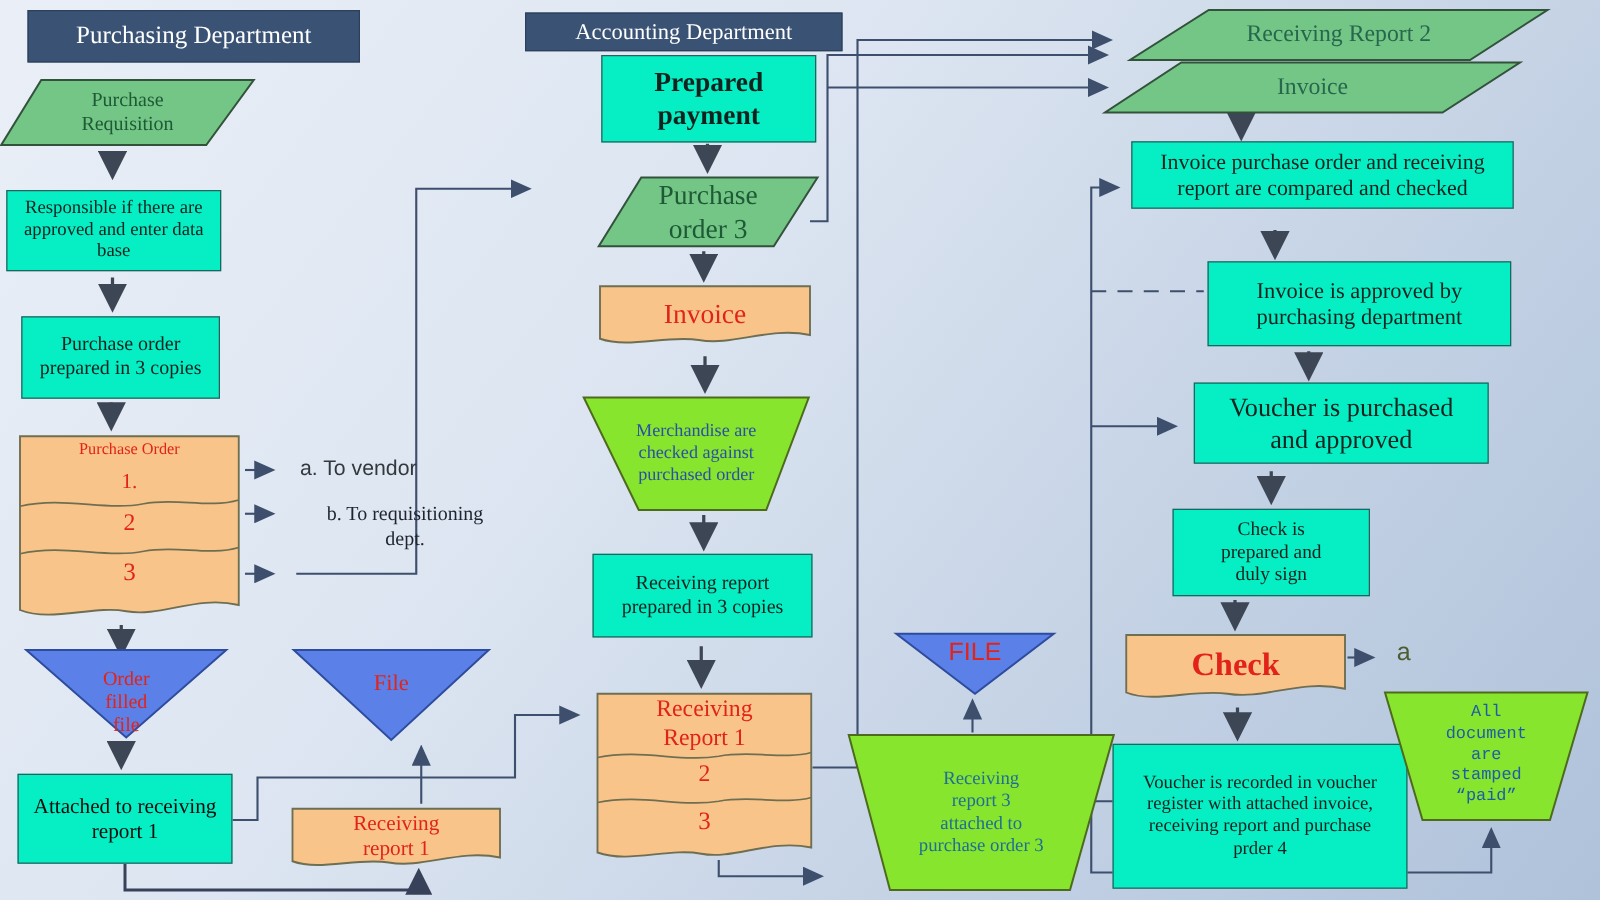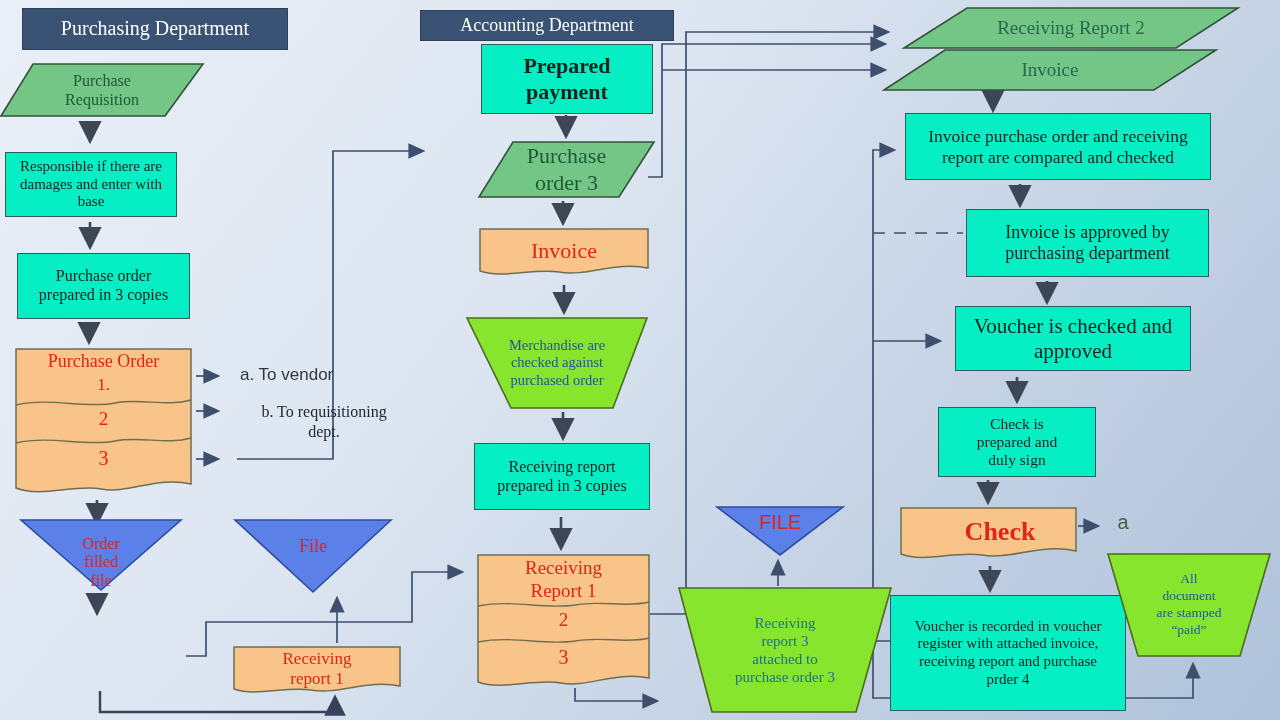--- a/index.html
+++ b/index.html
@@ -89,34 +89,34 @@
   <div class="shape" style="left:0px;top:63px;width:204px;height:54px;">
     <svg width="204" height="54">
         <polygon points="33,1 203,1 165,53 1,53" fill="#74C687" stroke="#33523B" stroke-width="1.6"></polygon>
       </svg>
     <div class="lbl" style="color:#1E5A35;font-size:16px;">
         <span style="width:120px;">Purchase Requisition</span>
       </div>
   </div>
 
   <div class="box cyan" style="left:5px;top:152px;width:172px;height:65px;font-size:15px;">
-    <span style="width:160px;">Responsible if there are damages and enter with base</span>
-  </div>
-
-  <div class="box cyan" style="left:17px;top:253px;width:173px;height:66px;font-size:16px;">
+    <span style="width:160px;">Responsible if there are approved and enter data base</span>
+  </div>
+
+  <div class="box cyan" style="left:17px;top:253px;width:159px;height:66px;font-size:16px;">
     <span style="width:130px;">Purchase order prepared in 3 copies</span>
   </div>
 
   <div class="shape" style="left:15px;top:348px;width:177px;height:150px;">
     <svg width="177" height="150">
       <path d="M1,1 L176,1 L176,136 C142,128 114,146 86,141 C60,136 26,150 1,140 Z" fill="#F9C489" stroke="#6E6E52" stroke-width="1.5"></path>
       <path d="M1,57 C36,49 70,61 100,55 C126,50 152,59 176,52" fill="none" stroke="#6E6E52" stroke-width="1.4"></path>
       <path d="M1,95 C36,87 70,99 100,93 C126,88 152,97 176,90" fill="none" stroke="#6E6E52" stroke-width="1.4"></path>
     </svg>
-    <div class="row red" style="top:3px;font-size:18px;">Purchase Order</div>
+    <div class="row red" style="top:3px;font-size:13px;">Purchase Order</div>
     <div class="row red" style="top:27px;font-size:17px;">1.</div>
     <div class="row red" style="top:60px;font-size:19px;">2</div>
     <div class="row red" style="top:99px;font-size:20px;">3</div>
   </div>
 
   <div class="note sans" style="left:240px;top:364px;width:170px;font-size:17px;color:#33383D;text-align:left;">
     <span>a. To vendor</span>
   </div>
   <div class="note" style="left:236px;top:402px;width:176px;font-size:16px;color:#1E2430;">
     <span style="display:block;">b. To requisitioning</span>
@@ -125,20 +125,23 @@
 
   <div class="shape" style="left:20px;top:519px;width:162px;height:72px;">
     <svg width="162" height="72">
         <polygon points="1,1 161,1 81,71" fill="#5B80E8" stroke="#2E4C9E" stroke-width="1.6"></polygon>
       </svg>
     <div class="lbl red" style="align-items:flex-start;padding-top:16px;font-size:16px;line-height:1.15;">
       <span style="width:58px;">Order filled file</span>
     </div>
   </div>
 
+  <div class="box cyan" style="left:14px;top:619px;width:172px;height:72px;font-size:17px;color:#0C0C0C;">
+    <span style="width:150px;">Attached to receiving report 1</span>
+  </div>
 
   <div class="shape" style="left:234px;top:519px;width:158px;height:74px;">
     <svg width="158" height="74">
         <polygon points="1,1 157,1 79,73" fill="#5B80E8" stroke="#2E4C9E" stroke-width="1.6"></polygon>
       </svg>
     <div class="lbl red" style="align-items:flex-start;padding-top:17px;font-size:18px;">
       <span>File</span>
     </div>
   </div>
 
@@ -232,54 +235,54 @@
 
   <div class="shape" style="left:883px;top:49px;width:334px;height:42px;">
     <svg width="334" height="42">
         <polygon points="62,1 333,1 271,41 1,41" fill="#74C687" stroke="#33523B" stroke-width="1.6"></polygon>
       </svg>
     <div class="lbl" style="color:#27674C;font-size:19px;">
       <span>Invoice</span>
     </div>
   </div>
 
-  <div class="box cyan" style="left:905px;top:113px;width:306px;height:67px;font-size:17.5px;">
+  <div class="box cyan" style="left:905px;top:113px;width:306px;height:54px;font-size:17.5px;">
     <span style="width:280px;">Invoice purchase order and receiving report are compared and checked</span>
   </div>
 
   <div class="box cyan" style="left:966px;top:209px;width:243px;height:68px;font-size:18px;">
     <span style="width:215px;">Invoice is approved by purchasing department</span>
   </div>
 
   <div class="box cyan" style="left:955px;top:306px;width:236px;height:65px;font-size:21px;">
-    <span style="width:200px;">Voucher is checked and approved</span>
+    <span style="width:200px;">Voucher is purchased and approved</span>
   </div>
 
   <div class="box cyan" style="left:938px;top:407px;width:158px;height:70px;font-size:15.5px;">
     <span style="width:110px;">Check is prepared and duly sign</span>
   </div>
 
-  <div class="shape" style="left:900px;top:507px;width:177px;height:57px;padding-left:23px;">
+  <div class="shape" style="left:900px;top:507px;width:177px;height:57px;">
     <svg width="177" height="57">
       <path d="M1,1 L176,1 L176,44 C140,36 112,53 82,48 C55,44 24,56 1,47 Z" fill="#F9C489" stroke="#6E6E52" stroke-width="1.5"></path>
     </svg>
     <div class="lbl red" style="font-size:26px;font-weight:bold;padding-bottom:8px;">
       <span>Check</span>
     </div>
   </div>
 
   <div class="note sans" style="left:1108px;top:510px;width:30px;font-size:20px;color:#4C5E31;">
     <span>a</span>
   </div>
 
   <div class="box cyan" style="left:890px;top:595px;width:236px;height:116px;font-size:15px;">
     <span style="width:210px;">Voucher is recorded in voucher register with attached invoice, receiving report  and purchase prder 4</span>
   </div>
 
-  <div class="shape" style="left:1106px;top:553px;width:166px;height:104px;">
+  <div class="shape" style="left:1106px;top:553px;width:166px;height:104px;font-family:Liberation Mono, monospace;">
     <svg width="166" height="104">
         <polygon points="2,1 164,1 134,103 32,103" fill="#86E52C" stroke="#4E6A1E" stroke-width="1.6"></polygon>
       </svg>
     <div class="lbl" style="color:#1D5CA8;font-size:13.5px;line-height:1.25;">
       <span style="width:66px;">All document are stamped “paid”</span>
     </div>
   </div>
 
 </div>
 

